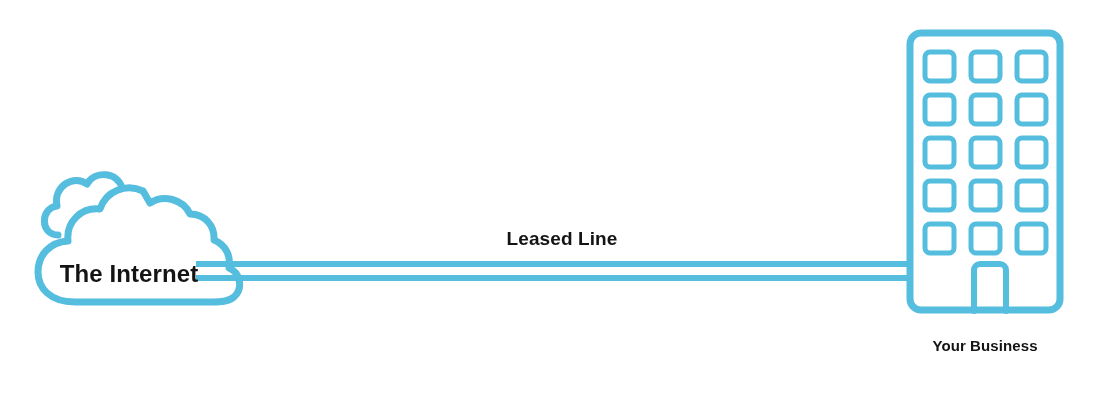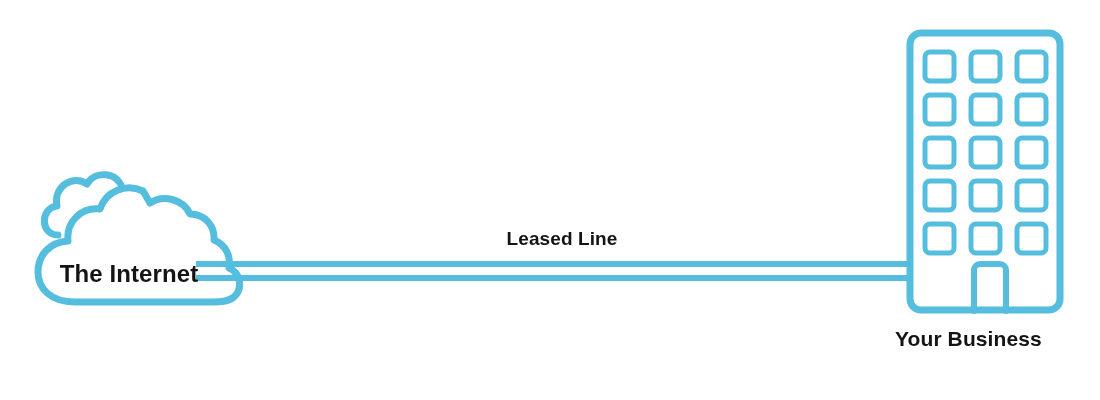--- a/index.html
+++ b/index.html
@@ -54,24 +54,24 @@
     left: 462px;
     top: 227px;
     width: 200px;
     text-align: center;
     font-size: 19px;
     line-height: 23px;
   }
 
   #premises-label {
     left: 895px;
-    top: 326px;
+    top: 333px;
     width: 180px;
-    text-align: left;
-    font-size: 21px;
+    text-align: center;
+    font-size: 15px;
     line-height: 25px;
   }
   #premises-label .cap-line {
     display: block;
   }
 </style>
 </head>
 <body>
 
 <div id="diagram-stage">

